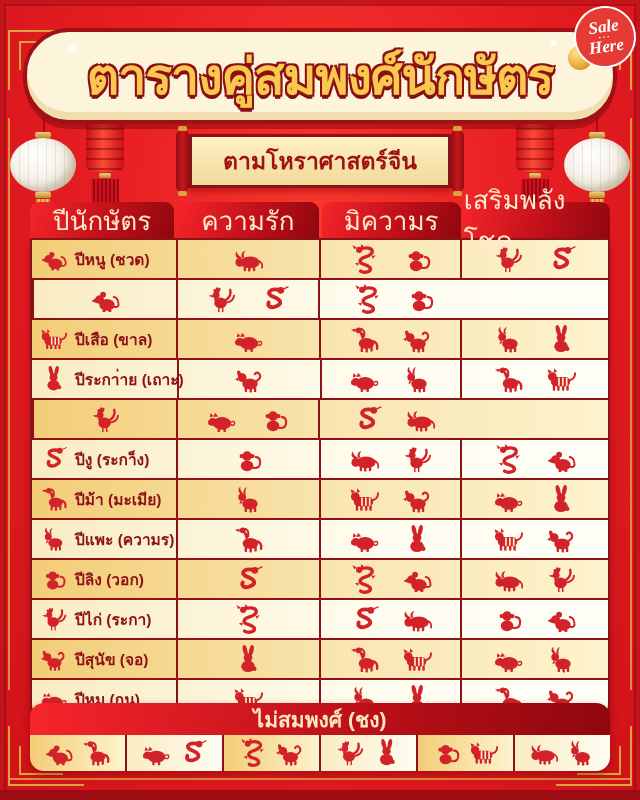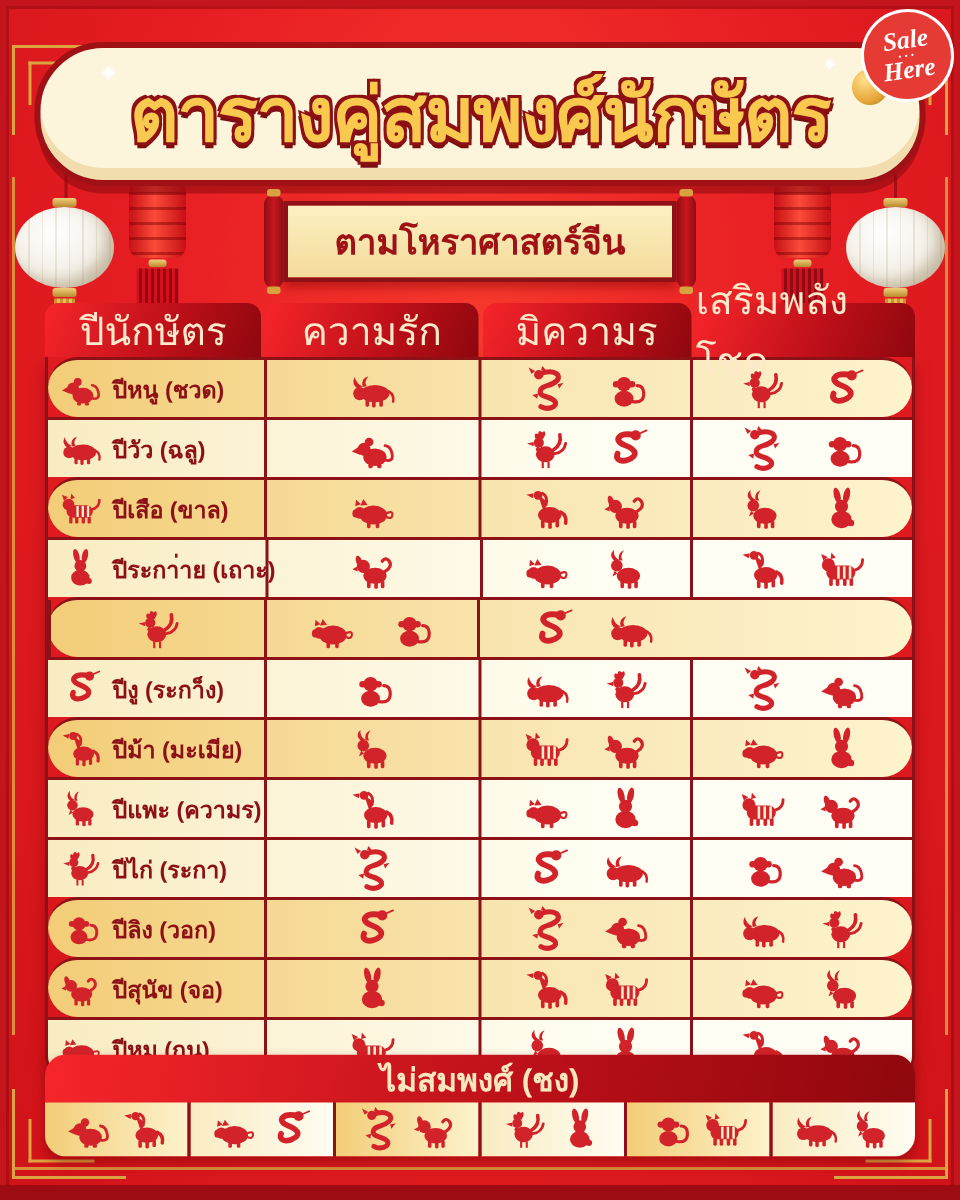--- a/index.html
+++ b/index.html
@@ -70,21 +70,21 @@
   .table{position:absolute;left:30px;top:202px;width:580px;z-index:3;}
   .thead{display:flex;gap:3px;height:36px;}
   .th{border-radius:9px 9px 0 0;display:flex;align-items:center;justify-content:center;
     background:linear-gradient(110deg,#f6252b 0%,#c01019 55%,#8f070e 100%);
     color:#ffe9cb;font-weight:normal;font-size:26px;}
   .th1{flex:145 0 0}.th2{flex:142 0 0}.th3{flex:140 0 0}.th4{flex:147 0 0}
   .tb-wrap{border:2px solid #8e1117;border-top:none;border-radius:0 0 16px 16px;overflow:hidden;
     box-shadow:0 5px 10px rgba(110,0,0,.4);}
   .row{display:flex;height:38px;border-top:2px solid #8e1117;}
   .row:first-child{border-top:2px solid #8e1117;}
-  .row.odd{background:linear-gradient(90deg,#f3cd77 0%,#f9e6b2 55%,#fdf3cd 100%);border-radius:20px;}
+  .row.odd{background:linear-gradient(90deg,#f3cd77 0%,#f9e6b2 55%,#fdf3cd 100%);}
   .row.even{background:linear-gradient(90deg,#f9ecc2 0%,#fffdf0 60%,#fffef6 100%);}
   .c{display:flex;align-items:center;justify-content:center;}
   .c1{width:145px;justify-content:flex-start;padding-left:8px;gap:7px;box-sizing:border-box;}
   .c2{width:142px;border-left:2px solid #8e1117;}
   .c3{width:140px;border-left:2px solid #8e1117;gap:22px;}
   .c4{width:147px;border-left:2px solid #8e1117;gap:22px;}
   .ylab{font-size:15.5px;font-weight:bold;color:#8d1016;white-space:nowrap;}
   .ic{display:inline-flex;color:#d2232a;flex:0 0 auto;}
   .ic svg{width:100%;height:100%;fill:currentColor;}
   
@@ -339,376 +339,368 @@
                 </svg>
               </span>
               <span class="ic" style="width: 31px; height: 31px;">
                 <svg viewBox="0 0 64 64" aria-hidden="true">
                   <use href="#zo-snake"></use>
                 </svg>
               </span>
             </div>
           </div>
           <div class="row even">
-            <div class="c c1">
-              <span class="ic" style="width: 28px; height: 28px;">
+            <div class="c c2">
+              <span class="ic" style="width: 31px; height: 31px;">
+                <svg viewBox="0 0 64 64" aria-hidden="true">
+                  <use href="#zo-rat"></use>
+                </svg>
+              </span>
+            </div>
+            <div class="c c3">
+              <span class="ic" style="width: 31px; height: 31px;">
+                <svg viewBox="0 0 64 64" aria-hidden="true">
+                  <use href="#zo-rooster"></use>
+                </svg>
+              </span>
+              <span class="ic" style="width: 31px; height: 31px;">
+                <svg viewBox="0 0 64 64" aria-hidden="true">
+                  <use href="#zo-snake"></use>
+                </svg>
+              </span>
+            </div>
+            <div class="c c4">
+              <span class="ic" style="width: 31px; height: 31px;">
+                <svg viewBox="0 0 64 64" aria-hidden="true">
+                  <use href="#zo-dragon"></use>
+                </svg>
+              </span>
+              <span class="ic" style="width: 31px; height: 31px;">
+                <svg viewBox="0 0 64 64" aria-hidden="true">
+                  <use href="#zo-monkey"></use>
+                </svg>
+              </span>
+            </div>
+          </div>
+          <div class="row odd">
+            <div class="c c1">
+              <span class="ic" style="width: 28px; height: 28px;">
+                <svg viewBox="0 0 64 64" aria-hidden="true">
+                  <use href="#zo-tiger"></use>
+                </svg>
+              </span>
+              <span class="ylab">ปีเสือ (ขาล)</span>
+            </div>
+            <div class="c c2">
+              <span class="ic" style="width: 31px; height: 31px;">
+                <svg viewBox="0 0 64 64" aria-hidden="true">
+                  <use href="#zo-pig"></use>
+                </svg>
+              </span>
+            </div>
+            <div class="c c3">
+              <span class="ic" style="width: 31px; height: 31px;">
+                <svg viewBox="0 0 64 64" aria-hidden="true">
+                  <use href="#zo-horse"></use>
+                </svg>
+              </span>
+              <span class="ic" style="width: 31px; height: 31px;">
+                <svg viewBox="0 0 64 64" aria-hidden="true">
+                  <use href="#zo-dog"></use>
+                </svg>
+              </span>
+            </div>
+            <div class="c c4">
+              <span class="ic" style="width: 31px; height: 31px;">
+                <svg viewBox="0 0 64 64" aria-hidden="true">
+                  <use href="#zo-goat"></use>
+                </svg>
+              </span>
+              <span class="ic" style="width: 31px; height: 31px;">
+                <svg viewBox="0 0 64 64" aria-hidden="true">
+                  <use href="#zo-rabbit"></use>
+                </svg>
+              </span>
+            </div>
+          </div>
+          <div class="row even">
+            <div class="c c1">
+              <span class="ic" style="width: 28px; height: 28px;">
+                <svg viewBox="0 0 64 64" aria-hidden="true">
+                  <use href="#zo-rabbit"></use>
+                </svg>
+              </span>
+              <span class="ylab">ปีระกา่าย (เถาะ)</span>
+            </div>
+            <div class="c c2">
+              <span class="ic" style="width: 31px; height: 31px;">
+                <svg viewBox="0 0 64 64" aria-hidden="true">
+                  <use href="#zo-dog"></use>
+                </svg>
+              </span>
+            </div>
+            <div class="c c3">
+              <span class="ic" style="width: 31px; height: 31px;">
+                <svg viewBox="0 0 64 64" aria-hidden="true">
+                  <use href="#zo-pig"></use>
+                </svg>
+              </span>
+              <span class="ic" style="width: 31px; height: 31px;">
+                <svg viewBox="0 0 64 64" aria-hidden="true">
+                  <use href="#zo-goat"></use>
+                </svg>
+              </span>
+            </div>
+            <div class="c c4">
+              <span class="ic" style="width: 31px; height: 31px;">
+                <svg viewBox="0 0 64 64" aria-hidden="true">
+                  <use href="#zo-horse"></use>
+                </svg>
+              </span>
+              <span class="ic" style="width: 31px; height: 31px;">
+                <svg viewBox="0 0 64 64" aria-hidden="true">
+                  <use href="#zo-tiger"></use>
+                </svg>
+              </span>
+            </div>
+          </div>
+          <div class="row odd">
+            <div class="c c2">
+              <span class="ic" style="width: 31px; height: 31px;">
+                <svg viewBox="0 0 64 64" aria-hidden="true">
+                  <use href="#zo-rooster"></use>
+                </svg>
+              </span>
+            </div>
+            <div class="c c3">
+              <span class="ic" style="width: 31px; height: 31px;">
+                <svg viewBox="0 0 64 64" aria-hidden="true">
+                  <use href="#zo-pig"></use>
+                </svg>
+              </span>
+              <span class="ic" style="width: 31px; height: 31px;">
+                <svg viewBox="0 0 64 64" aria-hidden="true">
+                  <use href="#zo-monkey"></use>
+                </svg>
+              </span>
+            </div>
+            <div class="c c4">
+              <span class="ic" style="width: 31px; height: 31px;">
+                <svg viewBox="0 0 64 64" aria-hidden="true">
+                  <use href="#zo-snake"></use>
+                </svg>
+              </span>
+              <span class="ic" style="width: 31px; height: 31px;">
                 <svg viewBox="0 0 64 64" aria-hidden="true">
                   <use href="#zo-ox"></use>
                 </svg>
               </span>
-              <span class="ylab">ปีวัว (ฉลู)</span>
-            </div>
-            <div class="c c2">
+            </div>
+          </div>
+          <div class="row even">
+            <div class="c c1">
+              <span class="ic" style="width: 28px; height: 28px;">
+                <svg viewBox="0 0 64 64" aria-hidden="true">
+                  <use href="#zo-snake"></use>
+                </svg>
+              </span>
+              <span class="ylab">ปีงู (ระกา็ง)</span>
+            </div>
+            <div class="c c2">
+              <span class="ic" style="width: 31px; height: 31px;">
+                <svg viewBox="0 0 64 64" aria-hidden="true">
+                  <use href="#zo-monkey"></use>
+                </svg>
+              </span>
+            </div>
+            <div class="c c3">
+              <span class="ic" style="width: 31px; height: 31px;">
+                <svg viewBox="0 0 64 64" aria-hidden="true">
+                  <use href="#zo-ox"></use>
+                </svg>
+              </span>
+              <span class="ic" style="width: 31px; height: 31px;">
+                <svg viewBox="0 0 64 64" aria-hidden="true">
+                  <use href="#zo-rooster"></use>
+                </svg>
+              </span>
+            </div>
+            <div class="c c4">
+              <span class="ic" style="width: 31px; height: 31px;">
+                <svg viewBox="0 0 64 64" aria-hidden="true">
+                  <use href="#zo-dragon"></use>
+                </svg>
+              </span>
               <span class="ic" style="width: 31px; height: 31px;">
                 <svg viewBox="0 0 64 64" aria-hidden="true">
                   <use href="#zo-rat"></use>
                 </svg>
               </span>
             </div>
-            <div class="c c3">
+          </div>
+          <div class="row odd">
+            <div class="c c1">
+              <span class="ic" style="width: 28px; height: 28px;">
+                <svg viewBox="0 0 64 64" aria-hidden="true">
+                  <use href="#zo-horse"></use>
+                </svg>
+              </span>
+              <span class="ylab">ปีม้า (มะเมีย)</span>
+            </div>
+            <div class="c c2">
+              <span class="ic" style="width: 31px; height: 31px;">
+                <svg viewBox="0 0 64 64" aria-hidden="true">
+                  <use href="#zo-goat"></use>
+                </svg>
+              </span>
+            </div>
+            <div class="c c3">
+              <span class="ic" style="width: 31px; height: 31px;">
+                <svg viewBox="0 0 64 64" aria-hidden="true">
+                  <use href="#zo-tiger"></use>
+                </svg>
+              </span>
+              <span class="ic" style="width: 31px; height: 31px;">
+                <svg viewBox="0 0 64 64" aria-hidden="true">
+                  <use href="#zo-dog"></use>
+                </svg>
+              </span>
+            </div>
+            <div class="c c4">
+              <span class="ic" style="width: 31px; height: 31px;">
+                <svg viewBox="0 0 64 64" aria-hidden="true">
+                  <use href="#zo-pig"></use>
+                </svg>
+              </span>
+              <span class="ic" style="width: 31px; height: 31px;">
+                <svg viewBox="0 0 64 64" aria-hidden="true">
+                  <use href="#zo-rabbit"></use>
+                </svg>
+              </span>
+            </div>
+          </div>
+          <div class="row even">
+            <div class="c c1">
+              <span class="ic" style="width: 28px; height: 28px;">
+                <svg viewBox="0 0 64 64" aria-hidden="true">
+                  <use href="#zo-goat"></use>
+                </svg>
+              </span>
+              <span class="ylab">ปีแพะ (ความร)</span>
+            </div>
+            <div class="c c2">
+              <span class="ic" style="width: 31px; height: 31px;">
+                <svg viewBox="0 0 64 64" aria-hidden="true">
+                  <use href="#zo-horse"></use>
+                </svg>
+              </span>
+            </div>
+            <div class="c c3">
+              <span class="ic" style="width: 31px; height: 31px;">
+                <svg viewBox="0 0 64 64" aria-hidden="true">
+                  <use href="#zo-pig"></use>
+                </svg>
+              </span>
+              <span class="ic" style="width: 31px; height: 31px;">
+                <svg viewBox="0 0 64 64" aria-hidden="true">
+                  <use href="#zo-rabbit"></use>
+                </svg>
+              </span>
+            </div>
+            <div class="c c4">
+              <span class="ic" style="width: 31px; height: 31px;">
+                <svg viewBox="0 0 64 64" aria-hidden="true">
+                  <use href="#zo-tiger"></use>
+                </svg>
+              </span>
+              <span class="ic" style="width: 31px; height: 31px;">
+                <svg viewBox="0 0 64 64" aria-hidden="true">
+                  <use href="#zo-dog"></use>
+                </svg>
+              </span>
+            </div>
+          </div>
+          <div class="row odd">
+            <div class="c c1">
+              <span class="ic" style="width: 28px; height: 28px;">
+                <svg viewBox="0 0 64 64" aria-hidden="true">
+                  <use href="#zo-monkey"></use>
+                </svg>
+              </span>
+              <span class="ylab">ปีลิง (วอก)</span>
+            </div>
+            <div class="c c2">
+              <span class="ic" style="width: 31px; height: 31px;">
+                <svg viewBox="0 0 64 64" aria-hidden="true">
+                  <use href="#zo-snake"></use>
+                </svg>
+              </span>
+            </div>
+            <div class="c c3">
+              <span class="ic" style="width: 31px; height: 31px;">
+                <svg viewBox="0 0 64 64" aria-hidden="true">
+                  <use href="#zo-dragon"></use>
+                </svg>
+              </span>
+              <span class="ic" style="width: 31px; height: 31px;">
+                <svg viewBox="0 0 64 64" aria-hidden="true">
+                  <use href="#zo-rat"></use>
+                </svg>
+              </span>
+            </div>
+            <div class="c c4">
+              <span class="ic" style="width: 31px; height: 31px;">
+                <svg viewBox="0 0 64 64" aria-hidden="true">
+                  <use href="#zo-ox"></use>
+                </svg>
+              </span>
               <span class="ic" style="width: 31px; height: 31px;">
                 <svg viewBox="0 0 64 64" aria-hidden="true">
                   <use href="#zo-rooster"></use>
                 </svg>
               </span>
+            </div>
+          </div>
+          <div class="row even">
+            <div class="c c1">
+              <span class="ic" style="width: 28px; height: 28px;">
+                <svg viewBox="0 0 64 64" aria-hidden="true">
+                  <use href="#zo-rooster"></use>
+                </svg>
+              </span>
+              <span class="ylab">ปีไก่ (ระกา)</span>
+            </div>
+            <div class="c c2">
+              <span class="ic" style="width: 31px; height: 31px;">
+                <svg viewBox="0 0 64 64" aria-hidden="true">
+                  <use href="#zo-dragon"></use>
+                </svg>
+              </span>
+            </div>
+            <div class="c c3">
               <span class="ic" style="width: 31px; height: 31px;">
                 <svg viewBox="0 0 64 64" aria-hidden="true">
                   <use href="#zo-snake"></use>
                 </svg>
               </span>
-            </div>
-            <div class="c c4">
-              <span class="ic" style="width: 31px; height: 31px;">
-                <svg viewBox="0 0 64 64" aria-hidden="true">
-                  <use href="#zo-dragon"></use>
-                </svg>
-              </span>
+              <span class="ic" style="width: 31px; height: 31px;">
+                <svg viewBox="0 0 64 64" aria-hidden="true">
+                  <use href="#zo-ox"></use>
+                </svg>
+              </span>
+            </div>
+            <div class="c c4">
               <span class="ic" style="width: 31px; height: 31px;">
                 <svg viewBox="0 0 64 64" aria-hidden="true">
                   <use href="#zo-monkey"></use>
                 </svg>
               </span>
-            </div>
-          </div>
-          <div class="row odd">
-            <div class="c c1">
-              <span class="ic" style="width: 28px; height: 28px;">
-                <svg viewBox="0 0 64 64" aria-hidden="true">
-                  <use href="#zo-tiger"></use>
-                </svg>
-              </span>
-              <span class="ylab">ปีเสือ (ขาล)</span>
-            </div>
-            <div class="c c2">
-              <span class="ic" style="width: 31px; height: 31px;">
-                <svg viewBox="0 0 64 64" aria-hidden="true">
-                  <use href="#zo-pig"></use>
-                </svg>
-              </span>
-            </div>
-            <div class="c c3">
-              <span class="ic" style="width: 31px; height: 31px;">
-                <svg viewBox="0 0 64 64" aria-hidden="true">
-                  <use href="#zo-horse"></use>
-                </svg>
-              </span>
-              <span class="ic" style="width: 31px; height: 31px;">
-                <svg viewBox="0 0 64 64" aria-hidden="true">
-                  <use href="#zo-dog"></use>
-                </svg>
-              </span>
-            </div>
-            <div class="c c4">
-              <span class="ic" style="width: 31px; height: 31px;">
-                <svg viewBox="0 0 64 64" aria-hidden="true">
-                  <use href="#zo-goat"></use>
-                </svg>
-              </span>
-              <span class="ic" style="width: 31px; height: 31px;">
-                <svg viewBox="0 0 64 64" aria-hidden="true">
-                  <use href="#zo-rabbit"></use>
-                </svg>
-              </span>
-            </div>
-          </div>
-          <div class="row even">
-            <div class="c c1">
-              <span class="ic" style="width: 28px; height: 28px;">
-                <svg viewBox="0 0 64 64" aria-hidden="true">
-                  <use href="#zo-rabbit"></use>
-                </svg>
-              </span>
-              <span class="ylab">ปีระกา่าย (เถาะ)</span>
-            </div>
-            <div class="c c2">
-              <span class="ic" style="width: 31px; height: 31px;">
-                <svg viewBox="0 0 64 64" aria-hidden="true">
-                  <use href="#zo-dog"></use>
-                </svg>
-              </span>
-            </div>
-            <div class="c c3">
-              <span class="ic" style="width: 31px; height: 31px;">
-                <svg viewBox="0 0 64 64" aria-hidden="true">
-                  <use href="#zo-pig"></use>
-                </svg>
-              </span>
-              <span class="ic" style="width: 31px; height: 31px;">
-                <svg viewBox="0 0 64 64" aria-hidden="true">
-                  <use href="#zo-goat"></use>
-                </svg>
-              </span>
-            </div>
-            <div class="c c4">
-              <span class="ic" style="width: 31px; height: 31px;">
-                <svg viewBox="0 0 64 64" aria-hidden="true">
-                  <use href="#zo-horse"></use>
-                </svg>
-              </span>
-              <span class="ic" style="width: 31px; height: 31px;">
-                <svg viewBox="0 0 64 64" aria-hidden="true">
-                  <use href="#zo-tiger"></use>
-                </svg>
-              </span>
-            </div>
-          </div>
-          <div class="row odd">
-            <div class="c c2">
-              <span class="ic" style="width: 31px; height: 31px;">
-                <svg viewBox="0 0 64 64" aria-hidden="true">
-                  <use href="#zo-rooster"></use>
-                </svg>
-              </span>
-            </div>
-            <div class="c c3">
-              <span class="ic" style="width: 31px; height: 31px;">
-                <svg viewBox="0 0 64 64" aria-hidden="true">
-                  <use href="#zo-pig"></use>
-                </svg>
-              </span>
-              <span class="ic" style="width: 31px; height: 31px;">
-                <svg viewBox="0 0 64 64" aria-hidden="true">
-                  <use href="#zo-monkey"></use>
-                </svg>
-              </span>
-            </div>
-            <div class="c c4">
-              <span class="ic" style="width: 31px; height: 31px;">
-                <svg viewBox="0 0 64 64" aria-hidden="true">
-                  <use href="#zo-snake"></use>
-                </svg>
-              </span>
-              <span class="ic" style="width: 31px; height: 31px;">
-                <svg viewBox="0 0 64 64" aria-hidden="true">
-                  <use href="#zo-ox"></use>
-                </svg>
-              </span>
-            </div>
-          </div>
-          <div class="row even">
-            <div class="c c1">
-              <span class="ic" style="width: 28px; height: 28px;">
-                <svg viewBox="0 0 64 64" aria-hidden="true">
-                  <use href="#zo-snake"></use>
-                </svg>
-              </span>
-              <span class="ylab">ปีงู (ระกา็ง)</span>
-            </div>
-            <div class="c c2">
-              <span class="ic" style="width: 31px; height: 31px;">
-                <svg viewBox="0 0 64 64" aria-hidden="true">
-                  <use href="#zo-monkey"></use>
-                </svg>
-              </span>
-            </div>
-            <div class="c c3">
-              <span class="ic" style="width: 31px; height: 31px;">
-                <svg viewBox="0 0 64 64" aria-hidden="true">
-                  <use href="#zo-ox"></use>
-                </svg>
-              </span>
-              <span class="ic" style="width: 31px; height: 31px;">
-                <svg viewBox="0 0 64 64" aria-hidden="true">
-                  <use href="#zo-rooster"></use>
-                </svg>
-              </span>
-            </div>
-            <div class="c c4">
-              <span class="ic" style="width: 31px; height: 31px;">
-                <svg viewBox="0 0 64 64" aria-hidden="true">
-                  <use href="#zo-dragon"></use>
-                </svg>
-              </span>
               <span class="ic" style="width: 31px; height: 31px;">
                 <svg viewBox="0 0 64 64" aria-hidden="true">
                   <use href="#zo-rat"></use>
-                </svg>
-              </span>
-            </div>
-          </div>
-          <div class="row odd">
-            <div class="c c1">
-              <span class="ic" style="width: 28px; height: 28px;">
-                <svg viewBox="0 0 64 64" aria-hidden="true">
-                  <use href="#zo-horse"></use>
-                </svg>
-              </span>
-              <span class="ylab">ปีม้า (มะเมีย)</span>
-            </div>
-            <div class="c c2">
-              <span class="ic" style="width: 31px; height: 31px;">
-                <svg viewBox="0 0 64 64" aria-hidden="true">
-                  <use href="#zo-goat"></use>
-                </svg>
-              </span>
-            </div>
-            <div class="c c3">
-              <span class="ic" style="width: 31px; height: 31px;">
-                <svg viewBox="0 0 64 64" aria-hidden="true">
-                  <use href="#zo-tiger"></use>
-                </svg>
-              </span>
-              <span class="ic" style="width: 31px; height: 31px;">
-                <svg viewBox="0 0 64 64" aria-hidden="true">
-                  <use href="#zo-dog"></use>
-                </svg>
-              </span>
-            </div>
-            <div class="c c4">
-              <span class="ic" style="width: 31px; height: 31px;">
-                <svg viewBox="0 0 64 64" aria-hidden="true">
-                  <use href="#zo-pig"></use>
-                </svg>
-              </span>
-              <span class="ic" style="width: 31px; height: 31px;">
-                <svg viewBox="0 0 64 64" aria-hidden="true">
-                  <use href="#zo-rabbit"></use>
-                </svg>
-              </span>
-            </div>
-          </div>
-          <div class="row even">
-            <div class="c c1">
-              <span class="ic" style="width: 28px; height: 28px;">
-                <svg viewBox="0 0 64 64" aria-hidden="true">
-                  <use href="#zo-goat"></use>
-                </svg>
-              </span>
-              <span class="ylab">ปีแพะ (ความร)</span>
-            </div>
-            <div class="c c2">
-              <span class="ic" style="width: 31px; height: 31px;">
-                <svg viewBox="0 0 64 64" aria-hidden="true">
-                  <use href="#zo-horse"></use>
-                </svg>
-              </span>
-            </div>
-            <div class="c c3">
-              <span class="ic" style="width: 31px; height: 31px;">
-                <svg viewBox="0 0 64 64" aria-hidden="true">
-                  <use href="#zo-pig"></use>
-                </svg>
-              </span>
-              <span class="ic" style="width: 31px; height: 31px;">
-                <svg viewBox="0 0 64 64" aria-hidden="true">
-                  <use href="#zo-rabbit"></use>
-                </svg>
-              </span>
-            </div>
-            <div class="c c4">
-              <span class="ic" style="width: 31px; height: 31px;">
-                <svg viewBox="0 0 64 64" aria-hidden="true">
-                  <use href="#zo-tiger"></use>
-                </svg>
-              </span>
-              <span class="ic" style="width: 31px; height: 31px;">
-                <svg viewBox="0 0 64 64" aria-hidden="true">
-                  <use href="#zo-dog"></use>
-                </svg>
-              </span>
-            </div>
-          </div>
-          <div class="row even">
-            <div class="c c1">
-              <span class="ic" style="width: 28px; height: 28px;">
-                <svg viewBox="0 0 64 64" aria-hidden="true">
-                  <use href="#zo-rooster"></use>
-                </svg>
-              </span>
-              <span class="ylab">ปีไก่ (ระกา)</span>
-            </div>
-            <div class="c c2">
-              <span class="ic" style="width: 31px; height: 31px;">
-                <svg viewBox="0 0 64 64" aria-hidden="true">
-                  <use href="#zo-dragon"></use>
-                </svg>
-              </span>
-            </div>
-            <div class="c c3">
-              <span class="ic" style="width: 31px; height: 31px;">
-                <svg viewBox="0 0 64 64" aria-hidden="true">
-                  <use href="#zo-snake"></use>
-                </svg>
-              </span>
-              <span class="ic" style="width: 31px; height: 31px;">
-                <svg viewBox="0 0 64 64" aria-hidden="true">
-                  <use href="#zo-ox"></use>
-                </svg>
-              </span>
-            </div>
-            <div class="c c4">
-              <span class="ic" style="width: 31px; height: 31px;">
-                <svg viewBox="0 0 64 64" aria-hidden="true">
-                  <use href="#zo-monkey"></use>
-                </svg>
-              </span>
-              <span class="ic" style="width: 31px; height: 31px;">
-                <svg viewBox="0 0 64 64" aria-hidden="true">
-                  <use href="#zo-rat"></use>
-                </svg>
-              </span>
-            </div>
-          </div>
-          <div class="row odd">
-            <div class="c c1">
-              <span class="ic" style="width: 28px; height: 28px;">
-                <svg viewBox="0 0 64 64" aria-hidden="true">
-                  <use href="#zo-monkey"></use>
-                </svg>
-              </span>
-              <span class="ylab">ปีลิง (วอก)</span>
-            </div>
-            <div class="c c2">
-              <span class="ic" style="width: 31px; height: 31px;">
-                <svg viewBox="0 0 64 64" aria-hidden="true">
-                  <use href="#zo-snake"></use>
-                </svg>
-              </span>
-            </div>
-            <div class="c c3">
-              <span class="ic" style="width: 31px; height: 31px;">
-                <svg viewBox="0 0 64 64" aria-hidden="true">
-                  <use href="#zo-dragon"></use>
-                </svg>
-              </span>
-              <span class="ic" style="width: 31px; height: 31px;">
-                <svg viewBox="0 0 64 64" aria-hidden="true">
-                  <use href="#zo-rat"></use>
-                </svg>
-              </span>
-            </div>
-            <div class="c c4">
-              <span class="ic" style="width: 31px; height: 31px;">
-                <svg viewBox="0 0 64 64" aria-hidden="true">
-                  <use href="#zo-ox"></use>
-                </svg>
-              </span>
-              <span class="ic" style="width: 31px; height: 31px;">
-                <svg viewBox="0 0 64 64" aria-hidden="true">
-                  <use href="#zo-rooster"></use>
                 </svg>
               </span>
             </div>
           </div>
           <div class="row odd">
             <div class="c c1">
               <span class="ic" style="width: 28px; height: 28px;">
                 <svg viewBox="0 0 64 64" aria-hidden="true">
                   <use href="#zo-dog"></use>
                 </svg>

